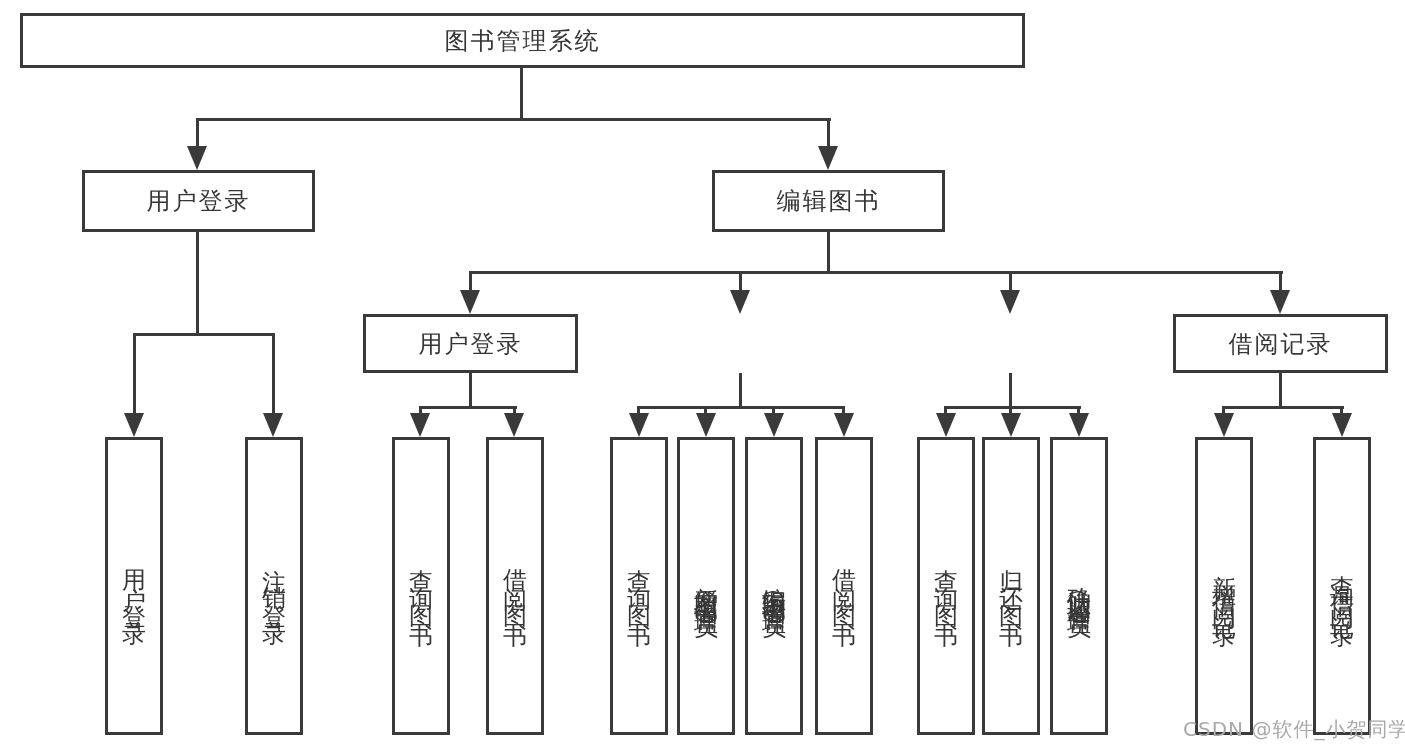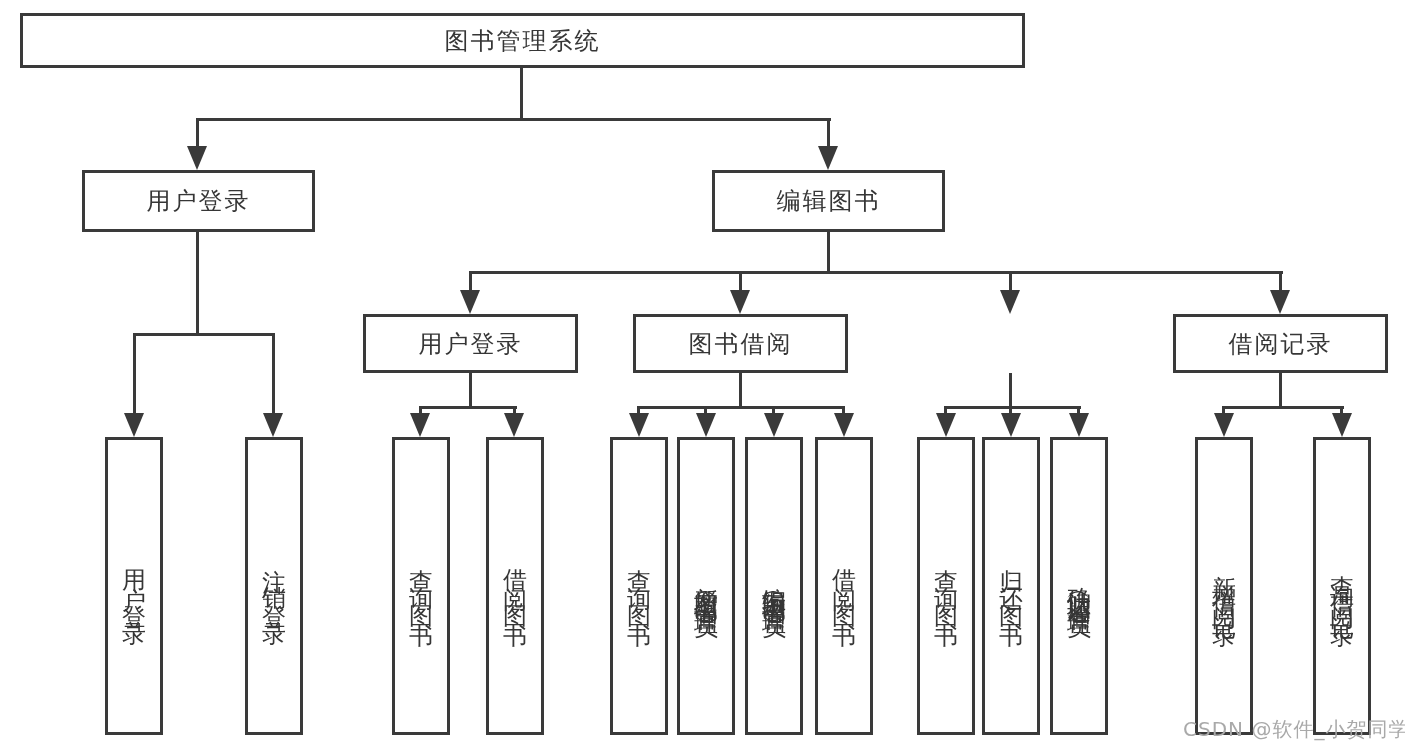--- a/index.html
+++ b/index.html
@@ -76,23 +76,20 @@
   <div class="arrow" style="left:460px;top:290px;"></div>
   <div class="line" style="left:739px;top:271px;width:3px;height:25px;"></div>
   <div class="arrow" style="left:730px;top:290px;"></div>
   <div class="line" style="left:1009px;top:271px;width:3px;height:25px;"></div>
   <div class="arrow" style="left:1000px;top:290px;"></div>
   <div class="line" style="left:1279px;top:271px;width:3px;height:25px;"></div>
   <div class="arrow" style="left:1270px;top:290px;"></div>
 
   <div class="hbox" style="left:363px;top:314px;width:215px;height:59px;">
     <span>用户登录</span>
-  </div>
-  <div class="hbox" style="left:633px;top:314px;width:215px;height:59px;">
-    <span>图书借阅</span>
   </div>
   <div class="hbox" style="left:1173px;top:314px;width:215px;height:59px;">
     <span>借阅记录</span>
   </div>
 
   <div class="line" style="left:469px;top:373px;width:3px;height:35px;"></div>
   <div class="line" style="left:419px;top:406px;width:98px;height:3px;"></div>
   <div class="line" style="left:419px;top:406px;width:3px;height:13px;"></div>
   <div class="arrow" style="left:410px;top:413px;"></div>
   <div class="line" style="left:513px;top:406px;width:3px;height:13px;"></div>

